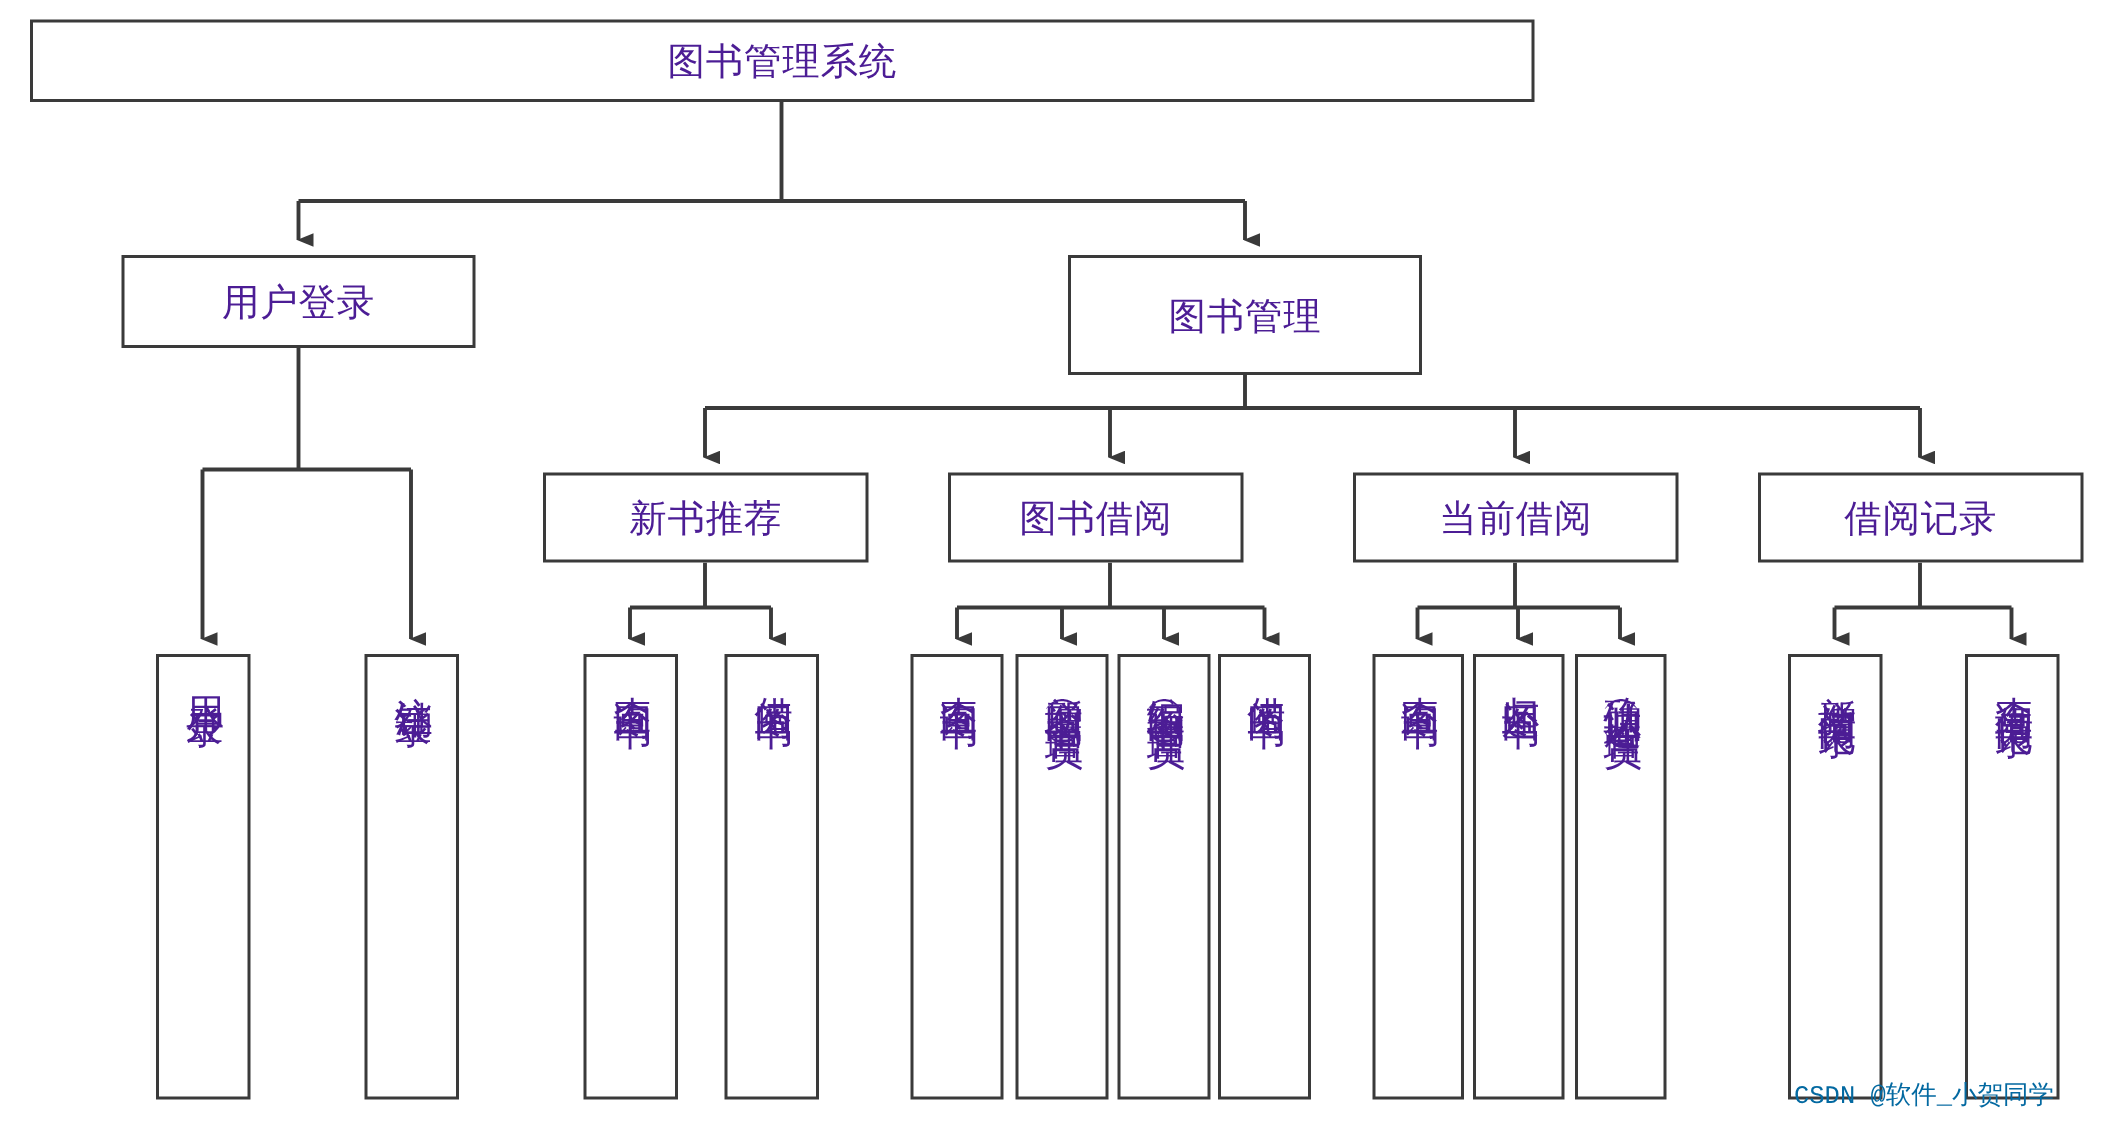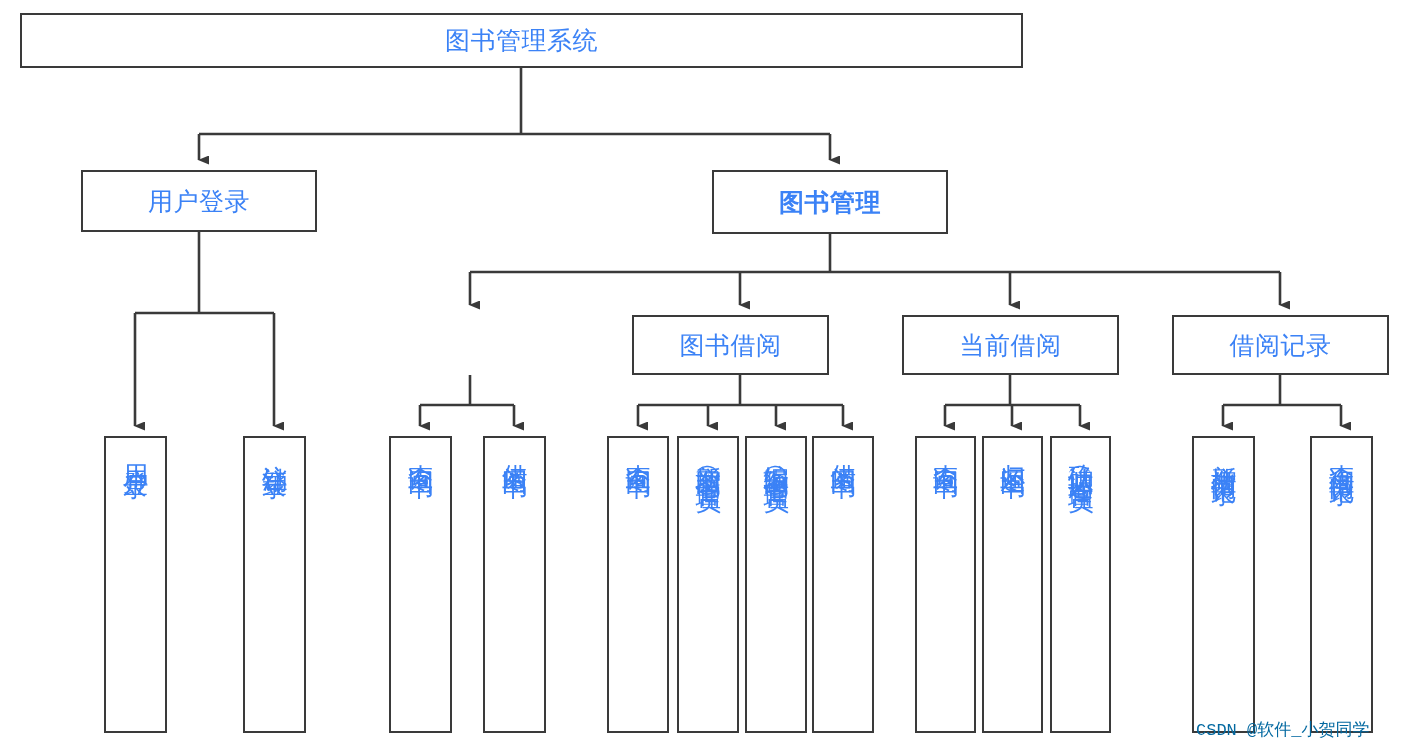--- a/index.html
+++ b/index.html
@@ -28,21 +28,21 @@
     position: absolute;
     box-sizing: border-box;
     background: #ffffff;
     border: 2.5px solid #3a3a3a;
     display: flex;
     align-items: center;
     justify-content: center;
     z-index: 3;
   }
   .node .label {
-    color: #3b82f6;
+    color: #4c1d95;
     text-align: left;
     line-height: 1.08;
     letter-spacing: 0.5px;
   }
   .node.horiz .label {
     font-size: 25px;
     white-space: nowrap;
   }
   .node.vert {
     align-items: flex-start;
@@ -120,24 +120,27 @@
     </g>
   </svg>
 
   <div class="node horiz" id="node-root" style="left: 20px; top: 13px; width: 1003px; height: 55px;">
     <span class="label">图书管理系统</span>
   </div>
 
   <div class="node horiz" id="node-l2-0" style="left: 81px; top: 170px; width: 236px; height: 62px;">
     <span class="label">用户登录</span>
   </div>
-  <div class="node horiz" id="node-l2-1" style="left: 712px; top: 170px; width: 236px; height: 64px; font-weight: bold;">
+  <div class="node horiz" id="node-l2-1" style="left: 712px; top: 170px; width: 236px; height: 80px;">
     <span class="label">图书管理</span>
   </div>
 
+  <div class="node horiz" id="node-l3-0" style="left: 362px; top: 315px; width: 217px; height: 60px;">
+    <span class="label">新书推荐</span>
+  </div>
   <div class="node horiz" id="node-l3-1" style="left: 632px; top: 315px; width: 197px; height: 60px;">
     <span class="label">图书借阅</span>
   </div>
   <div class="node horiz" id="node-l3-3" style="left: 1172px; top: 315px; width: 217px; height: 60px;">
     <span class="label">借阅记录</span>
   </div>
   <div class="node horiz" id="node-l3-2" style="left: 902px; top: 315px; width: 217px; height: 60px;">
     <span class="label">当前借阅</span>
   </div>
 

